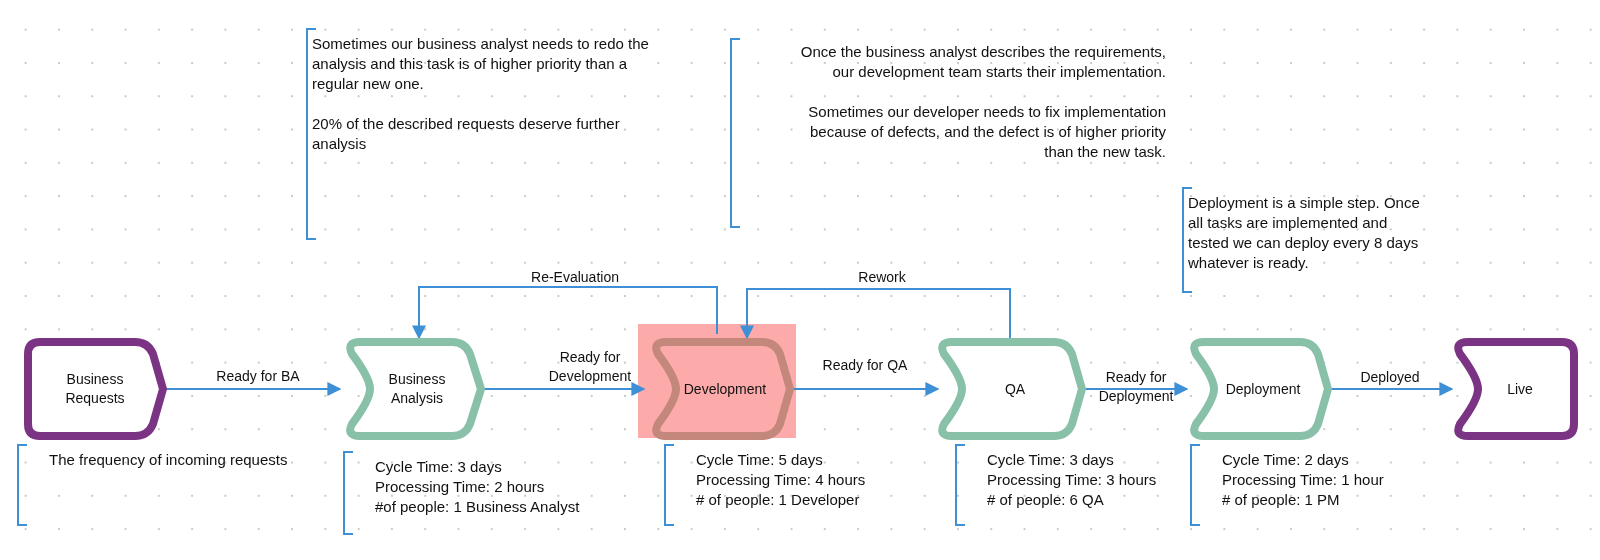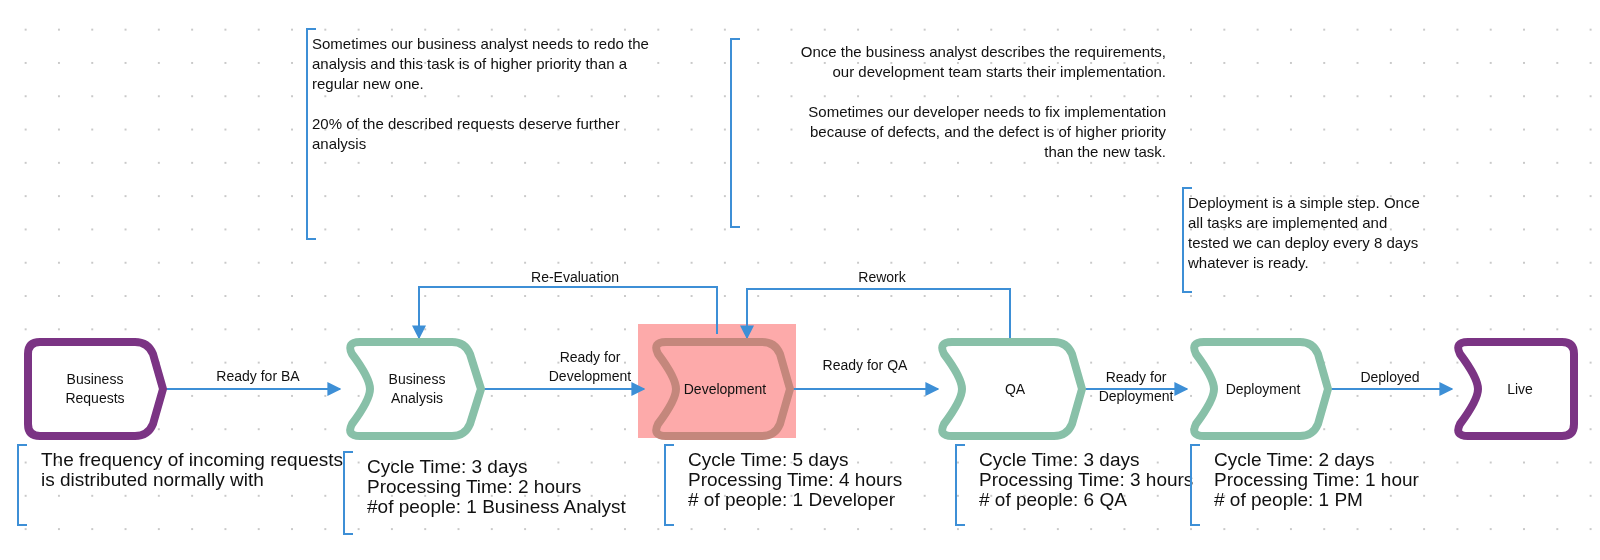--- a/index.html
+++ b/index.html
@@ -30,21 +30,21 @@
   .shape-label {
     position: absolute; text-align: center;
     font-size: 14px; line-height: 19px; color: #111;
     display: flex; align-items: center; justify-content: center;
   }
   .edge-label {
     position: absolute; text-align: center;
     font-size: 14px; line-height: 19px; color: #111;
     white-space: nowrap;
   }
-  .stats { position: absolute; font-size: 19px; line-height: 20px; color: #111; padding-left: 24px; white-space: nowrap; }
+  .stats { position: absolute; font-size: 15px; line-height: 20px; color: #111; padding-left: 24px; white-space: nowrap; margin-left: 8px; }
 </style>
 </head>
 <body>
 
 <svg id="diagram" width="1600" height="560" viewBox="0 0 1600 560">
   <defs>
     <marker id="arrow" viewBox="0 0 10 10" refX="9" refY="5" markerWidth="7" markerHeight="7" orient="auto-start-reverse">
       <path d="M0,0 L10,5 L0,10 z" fill="#3d8fd6"></path>
     </marker>
   </defs>
@@ -117,21 +117,20 @@
 <div class="note" style="left:1182px; top:193px; width:280px;">
   <p>Deployment is a simple step. Once
 all tasks are implemented and
 tested we can deploy every 8 days
 whatever is ready.</p>
 </div>
 
 <div class="bracket" style="left:17px; top:444px; height:78px;"></div>
 <div class="stats" style="left:17px; top:450px;">
   <div>The frequency of incoming requests</div>
-  <div>is distributed normally with</div>
 </div>
 
 <div class="bracket" style="left:343px; top:451px; height:80px;"></div>
 <div class="stats" style="left:343px; top:457px;">
   <div>Cycle Time: 3 days</div>
   <div>Processing Time: 2 hours</div>
   <div>#of people: 1 Business Analyst</div>
 </div>
 
 <div class="bracket" style="left:664px; top:444px; height:78px;"></div>

